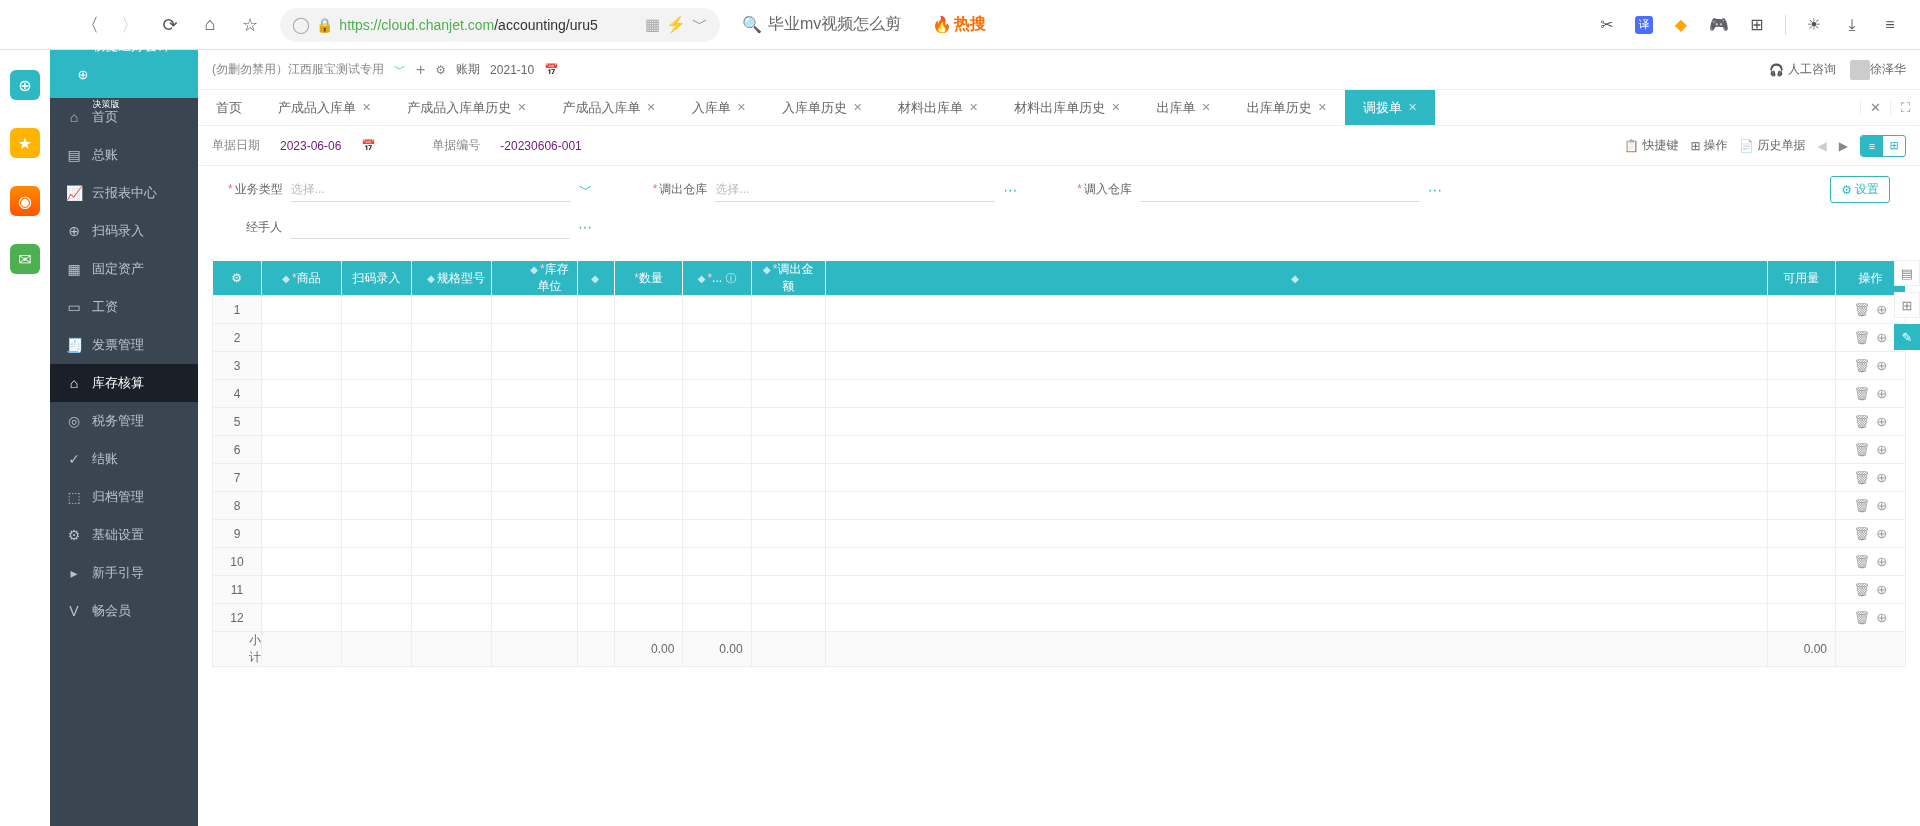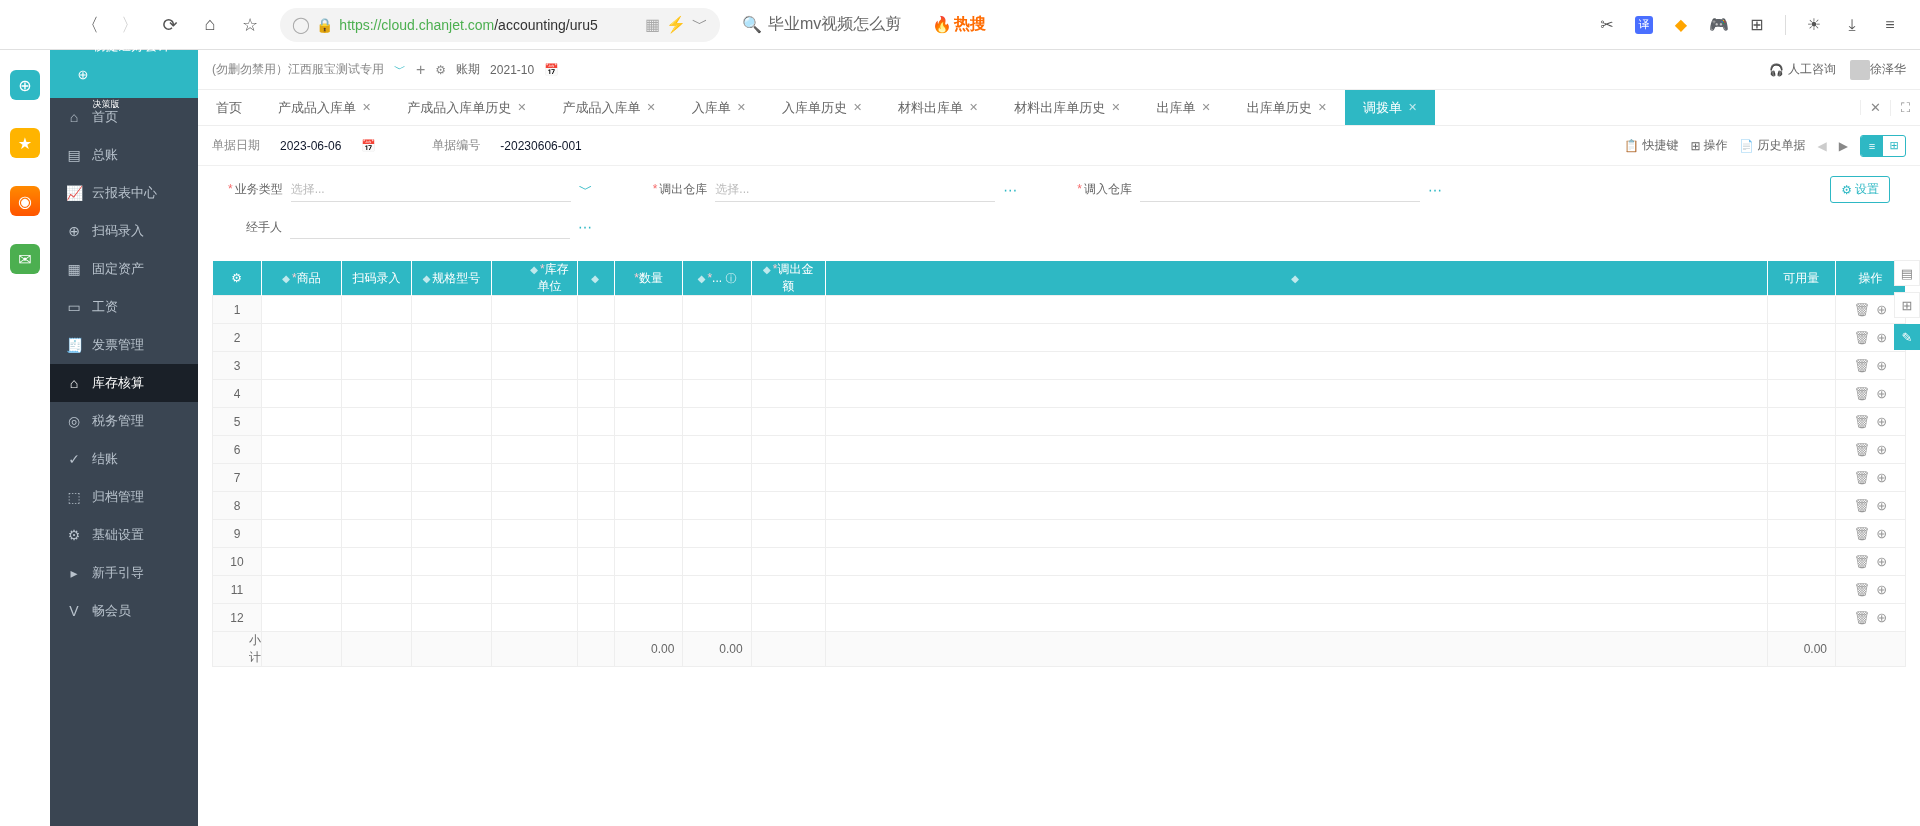--- a/index.html
+++ b/index.html
@@ -49,21 +49,21 @@
 .tabs { height: 36px; display: flex; align-items: stretch; border-bottom: 1px solid #eee; font-size: 13px; }
 .tab { padding: 0 18px; display: flex; align-items: center; gap: 6px; color: #666; cursor: pointer; position: relative; }
 .tab.active { background: #2eb8c4; color: #fff; }
 .tab-close { font-size: 11px; color: inherit; opacity: 0.7; }
 .tabs-end { margin-left: auto; display: flex; align-items: center; }
 .tab-action { width: 30px; display: flex; align-items: center; justify-content: center; border-left: 1px solid #eee; cursor: pointer; color: #888; }
 
 
 .doc-header { height: 40px; display: flex; align-items: center; padding: 0 14px; gap: 20px; font-size: 12px; color: #666; border-bottom: 1px solid #f0f0f0; }
 .doc-header .label { color: #888; }
-.doc-header .val { color: #0f172a; }
+.doc-header .val { color: #701a75; }
 .calendar-icon { color: #2eb8c4; }
 .doc-header-right { margin-left: auto; display: flex; align-items: center; gap: 12px; }
 .doc-tool { display: flex; align-items: center; gap: 3px; cursor: pointer; color: #666; }
 .view-toggle { display: flex; border: 1px solid #2eb8c4; border-radius: 3px; overflow: hidden; }
 .view-toggle span { width: 22px; height: 20px; display: flex; align-items: center; justify-content: center; font-size: 11px; cursor: pointer; }
 .view-toggle .act { background: #2eb8c4; color: #fff; }
 
 
 .form-area { padding: 10px 30px; }
 .form-row { display: flex; gap: 60px; align-items: center; font-size: 12px; margin-bottom: 12px; }
@@ -78,21 +78,21 @@
 
 .table-wrap { flex: 1; padding: 0 14px; overflow: auto; }
 table { width: 100%; border-collapse: collapse; font-size: 12px; }
 thead th { background: #2eb8c4; color: #fff; height: 30px; font-weight: normal; border-right: 1px solid rgba(255,255,255,0.3); padding: 0 6px; position: relative; }
 thead th .sort { opacity: 0.7; font-size: 10px; margin-right: 2px; }
 thead th .th-req { color: #ffcdd2; }
 tbody td { border: 1px solid #eee; height: 28px; text-align: center; color: #666; }
 .row-num { width: 34px; background: #fafafa; }
 .col-scan { width: 70px; }
 .col-prod { width: 80px; }
-.col-spec { width: 80px; }
+.col-spec { width: 80px; text-align: right; }
 .col-unit { width: 86px; padding-left: 36px; }
 .col-empty1 { width: 34px; }
 .col-qty { width: 64px; }
 .col-dots { width: 64px; }
 .col-amt { width: 74px; }
 .col-blank { }
 .col-avail { width: 68px; }
 .col-ops { width: 70px; }
 .op-icon { color: #999; cursor: pointer; margin: 0 3px; font-size: 13px; }
 .subtotal-row td { background: #fafafa; padding-left: 36px; }

